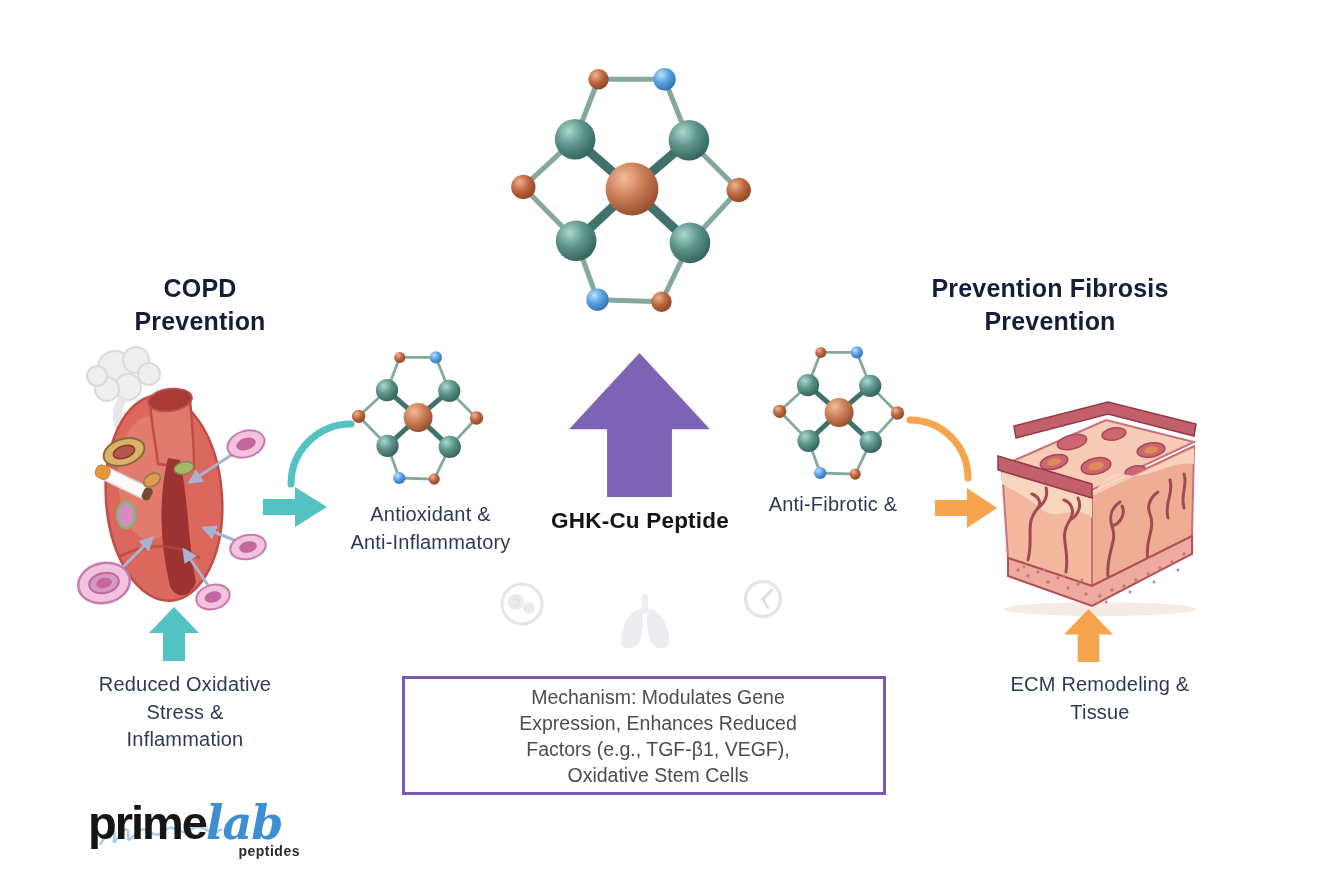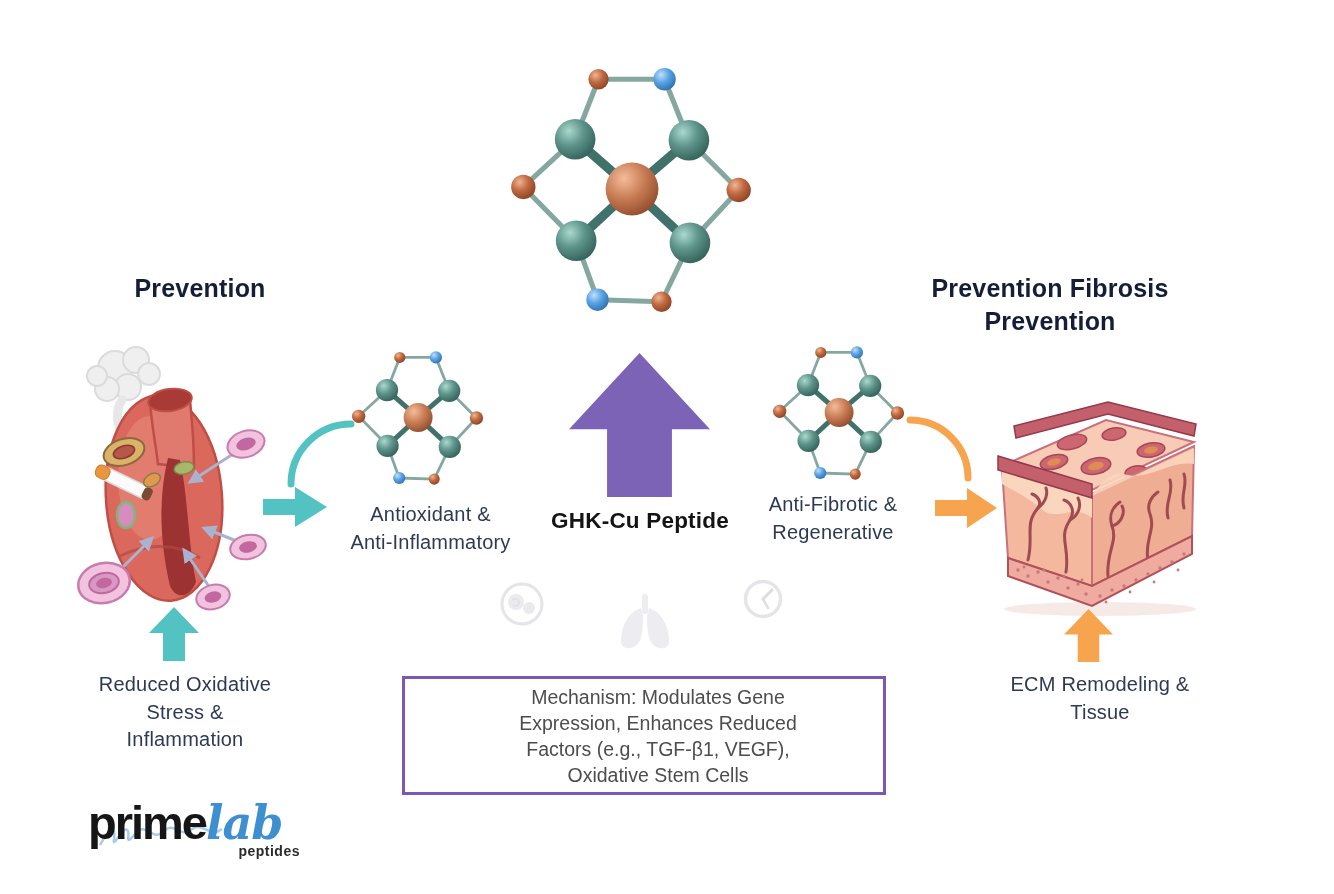--- a/index.html
+++ b/index.html
@@ -116,20 +116,21 @@
         <circle cx="122" cy="125" r="26" fill="url(#gCopper)"></circle>
       </symbol>
     </defs>
   </svg>
 
   <svg class="abs" style="left:508px;top:62px" width="244" height="256" viewBox="0 0 240 252">
     <use href="#mol-sym"></use>
   </svg>
 
   <div class="abs heading" style="left:60px;top:272px;width:280px">
+    <div>COPD</div>
     <div>Prevention</div>
   </div>
 
   <div class="abs heading" style="left:900px;top:272px;width:300px">
     <div>Prevention Fibrosis</div>
     <div>Prevention</div>
   </div>
 
   <svg class="abs" style="left:60px;top:338px" width="256" height="292" viewBox="0 0 256 292">
     <defs>
@@ -217,21 +218,20 @@
   <div class="abs purple-arrow" style="left:569px;top:353px"></div>
 
   <div class="abs peptide-label" style="left:535px;top:508px;width:210px">GHK-Cu Peptide</div>
 
   <svg class="abs" style="left:771px;top:343px" width="134" height="140" viewBox="0 0 240 252">
     <use href="#mol-sym"></use>
   </svg>
 
   <div class="abs label" style="left:733px;top:491px;width:200px">
     <div>Anti-Fibrotic &amp;</div>
-    <div>Regenerative</div>
   </div>
 
   <svg class="abs" style="left:900px;top:405px" width="120" height="130" viewBox="0 0 120 130">
     <path d="M10,15 A58,58 0 0 1 68,73" fill="none" style="stroke:var(--orange)" stroke-width="7" stroke-linecap="round"></path>
     <polygon points="35,95 67,95 67,83 97,103 67,123 67,111 35,111" style="fill:var(--orange)"></polygon>
   </svg>
 
   <svg class="abs" style="left:988px;top:390px" width="220" height="228" viewBox="0 0 220 228">
     <ellipse cx="112" cy="219" rx="96" ry="7" fill="#F0DCD6" opacity="0.6"></ellipse>
 

